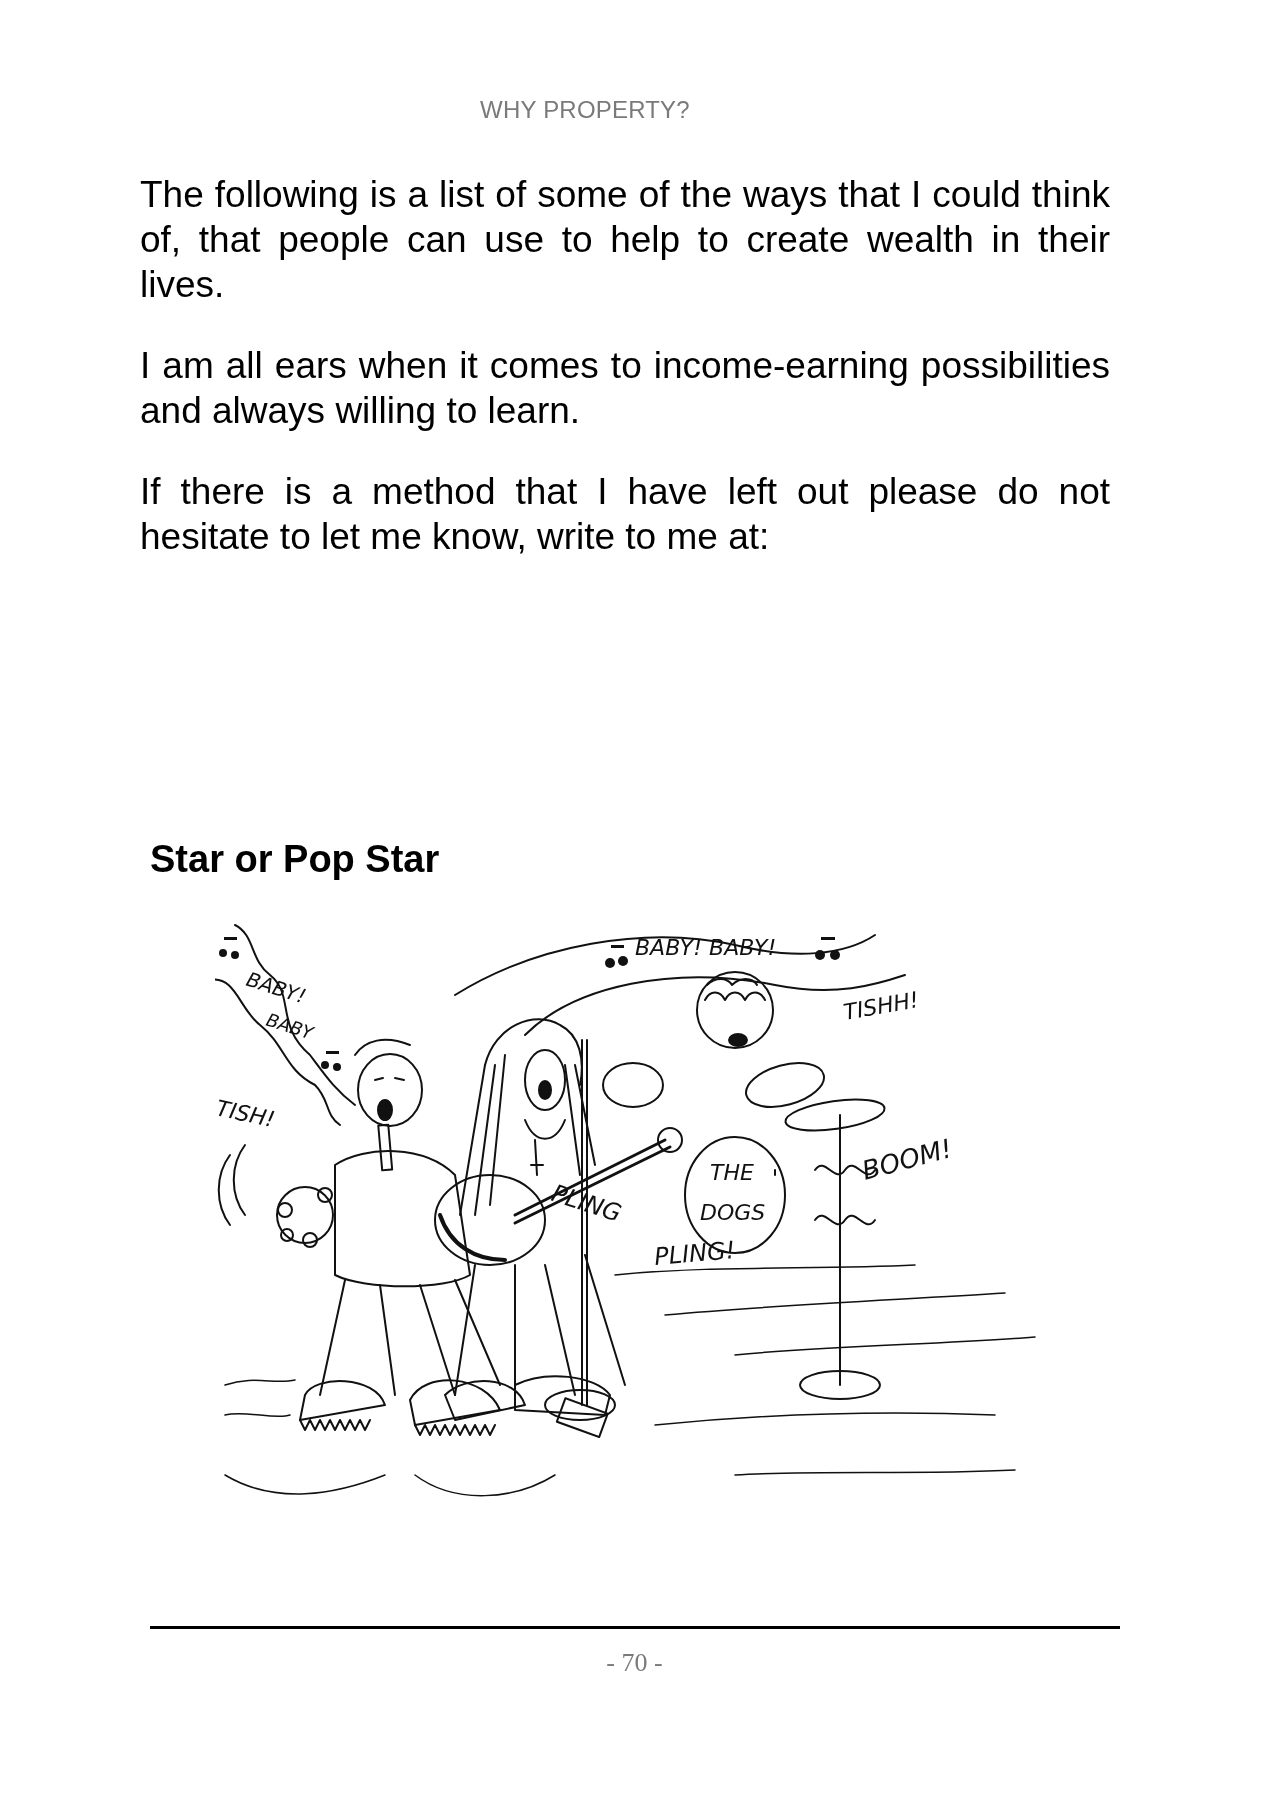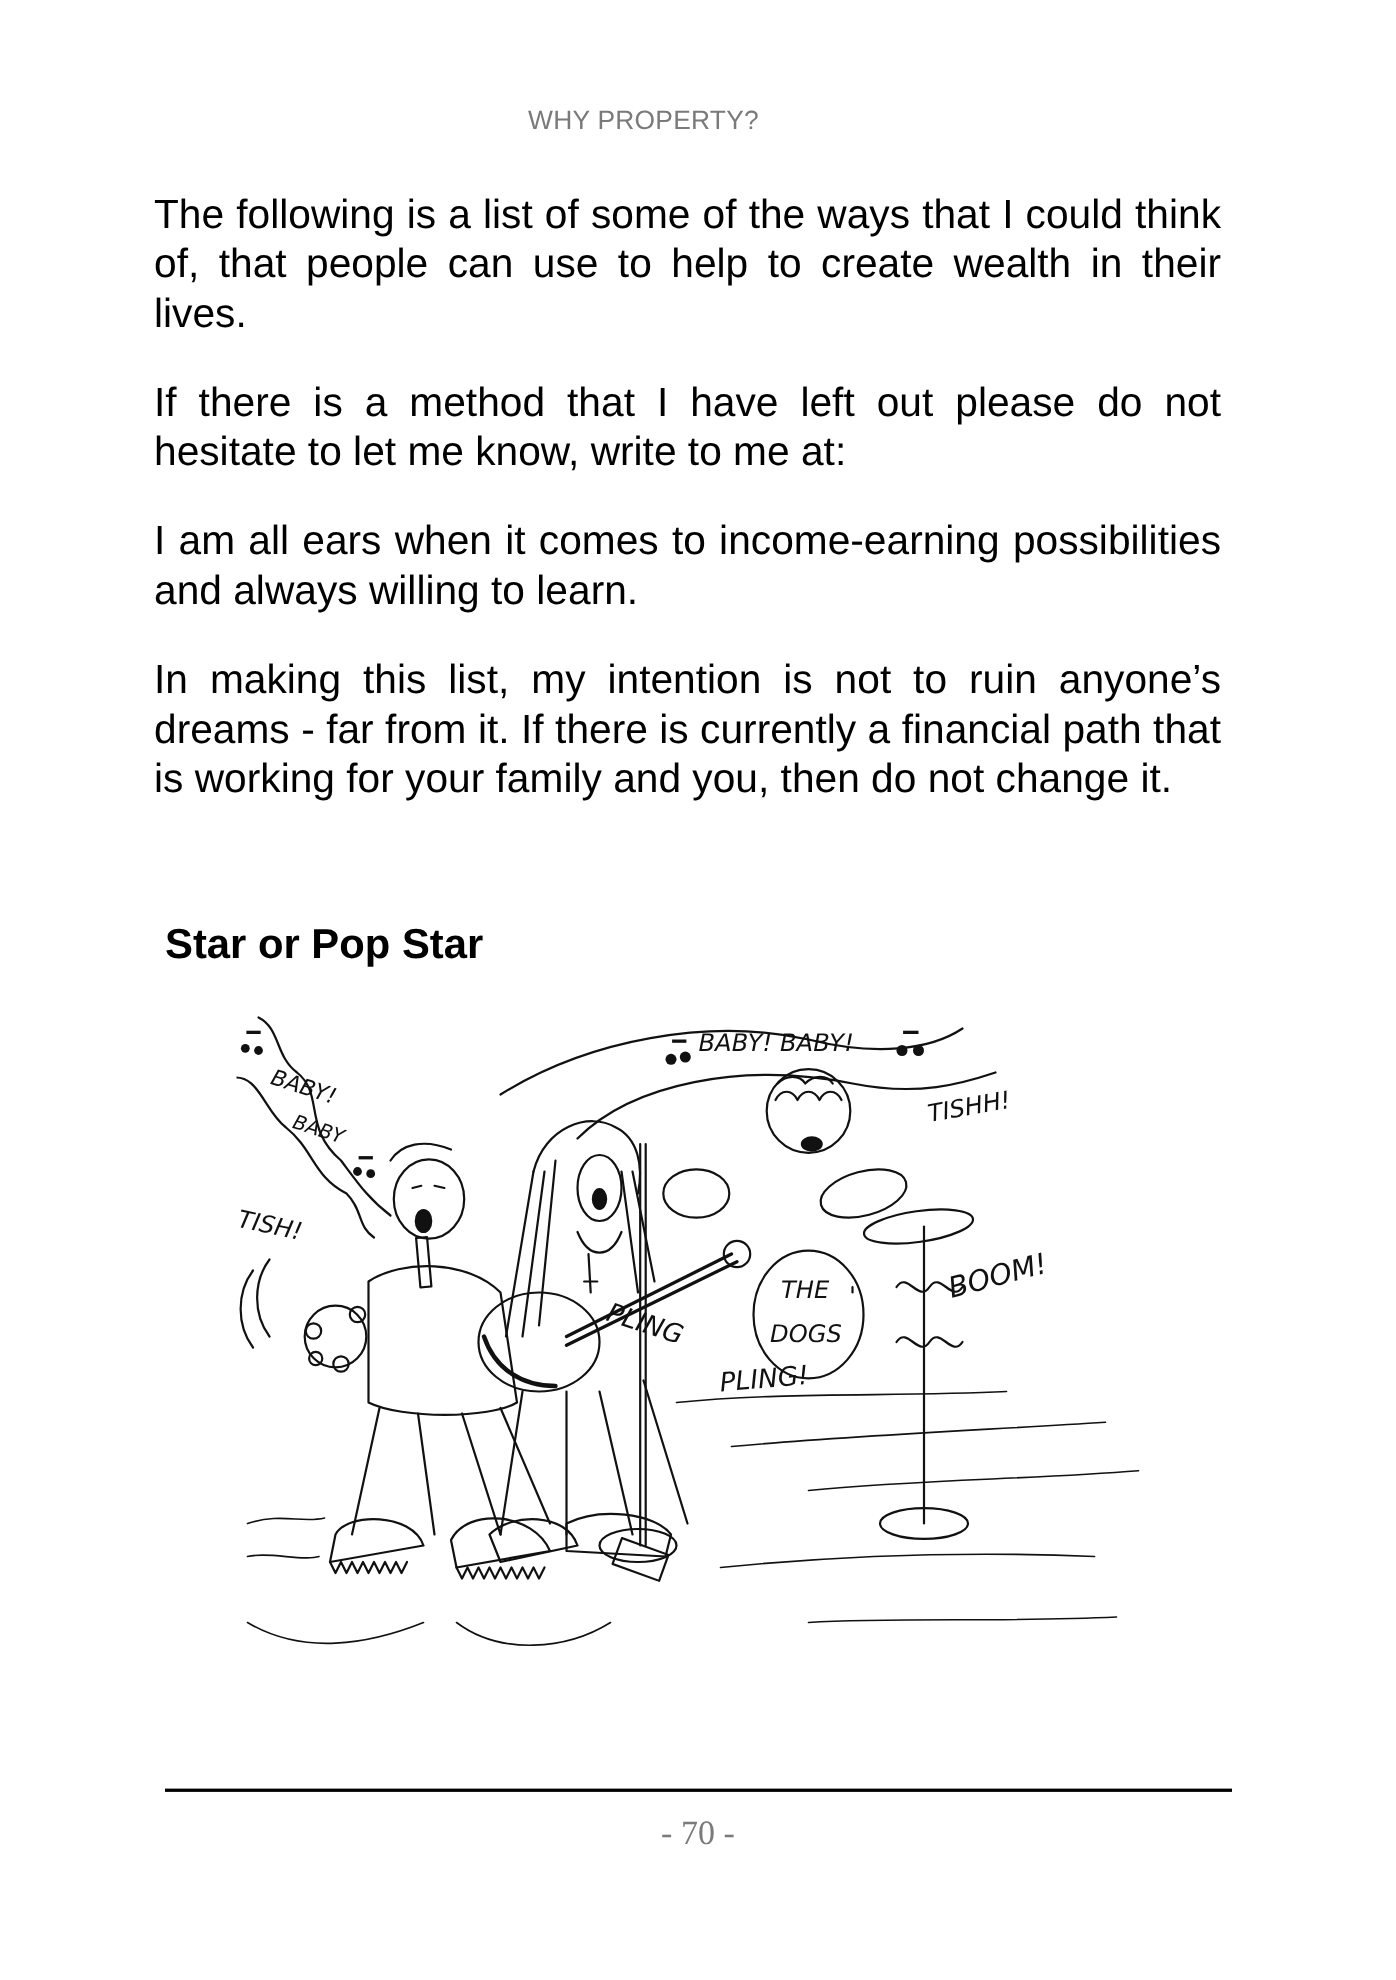--- a/index.html
+++ b/index.html
@@ -67,39 +67,38 @@
       height: 3px;
       background: #000000;
     }
     .page-number {
       position: absolute;
       top: 1648px;
       left: 0;
       width: 1269px;
       text-align: center;
       font-family: "Liberation Serif", serif;
-      font-size: 31px;
+      font-size: 26px;
       color: #7a7a7a;
     }
     .scribble text {
       font-family: "DejaVu Sans", sans-serif;
       font-style: italic;
       fill: #111;
     }
   </style>
 </head>
 <body>
 
 <div class="running-header">WHY PROPERTY?</div>
 
 <div class="content">
   <p class="para">The following is a list of some of the ways that I could think of, that people can use to help to create wealth in their lives.</p>
+  <p class="para">I am all ears when it comes to income-earning possibilities and always willing to learn.</p>
   <p class="para">If there is a method that I have left out please do not hesitate to let me know, write to me at:</p>
-  <p class="para">I am all ears when it comes to income-earning possibilities and always willing to learn.</p>
-  <p class="para">In making this list, my intention is not to ruin anyone’s dreams - far from it. If there is currently a financial path that is working for your family and you, then do not change it.</p>
 </div>
 
 <h2 class="section-heading">Star or Pop Star</h2>
 
 <div class="illustration">
   <svg viewBox="0 0 845 615" xmlns="http://www.w3.org/2000/svg" fill="none" stroke="#111" stroke-width="2" stroke-linecap="round" stroke-linejoin="round" class="scribble">
 
     <path d="M20 10 C40 20, 35 45, 55 60 C80 80, 60 110, 95 140 C110 160, 120 175, 140 190"></path>
     <path d="M-5 65 C20 60, 25 95, 45 110 C70 130, 70 155, 100 170 C115 185, 110 200, 125 210"></path>
     <text x="30" y="70" font-size="20" transform="rotate(18 30 70)" stroke="none">BABY!</text>

